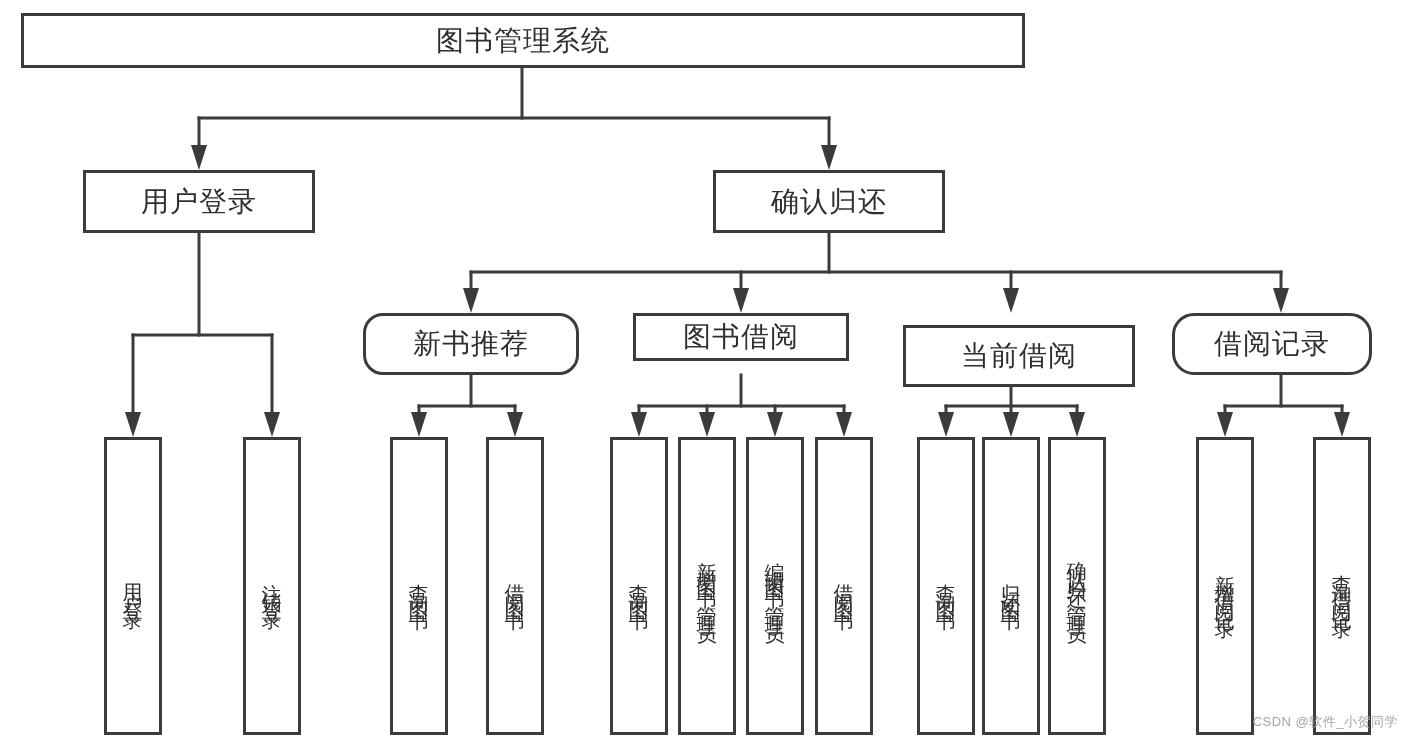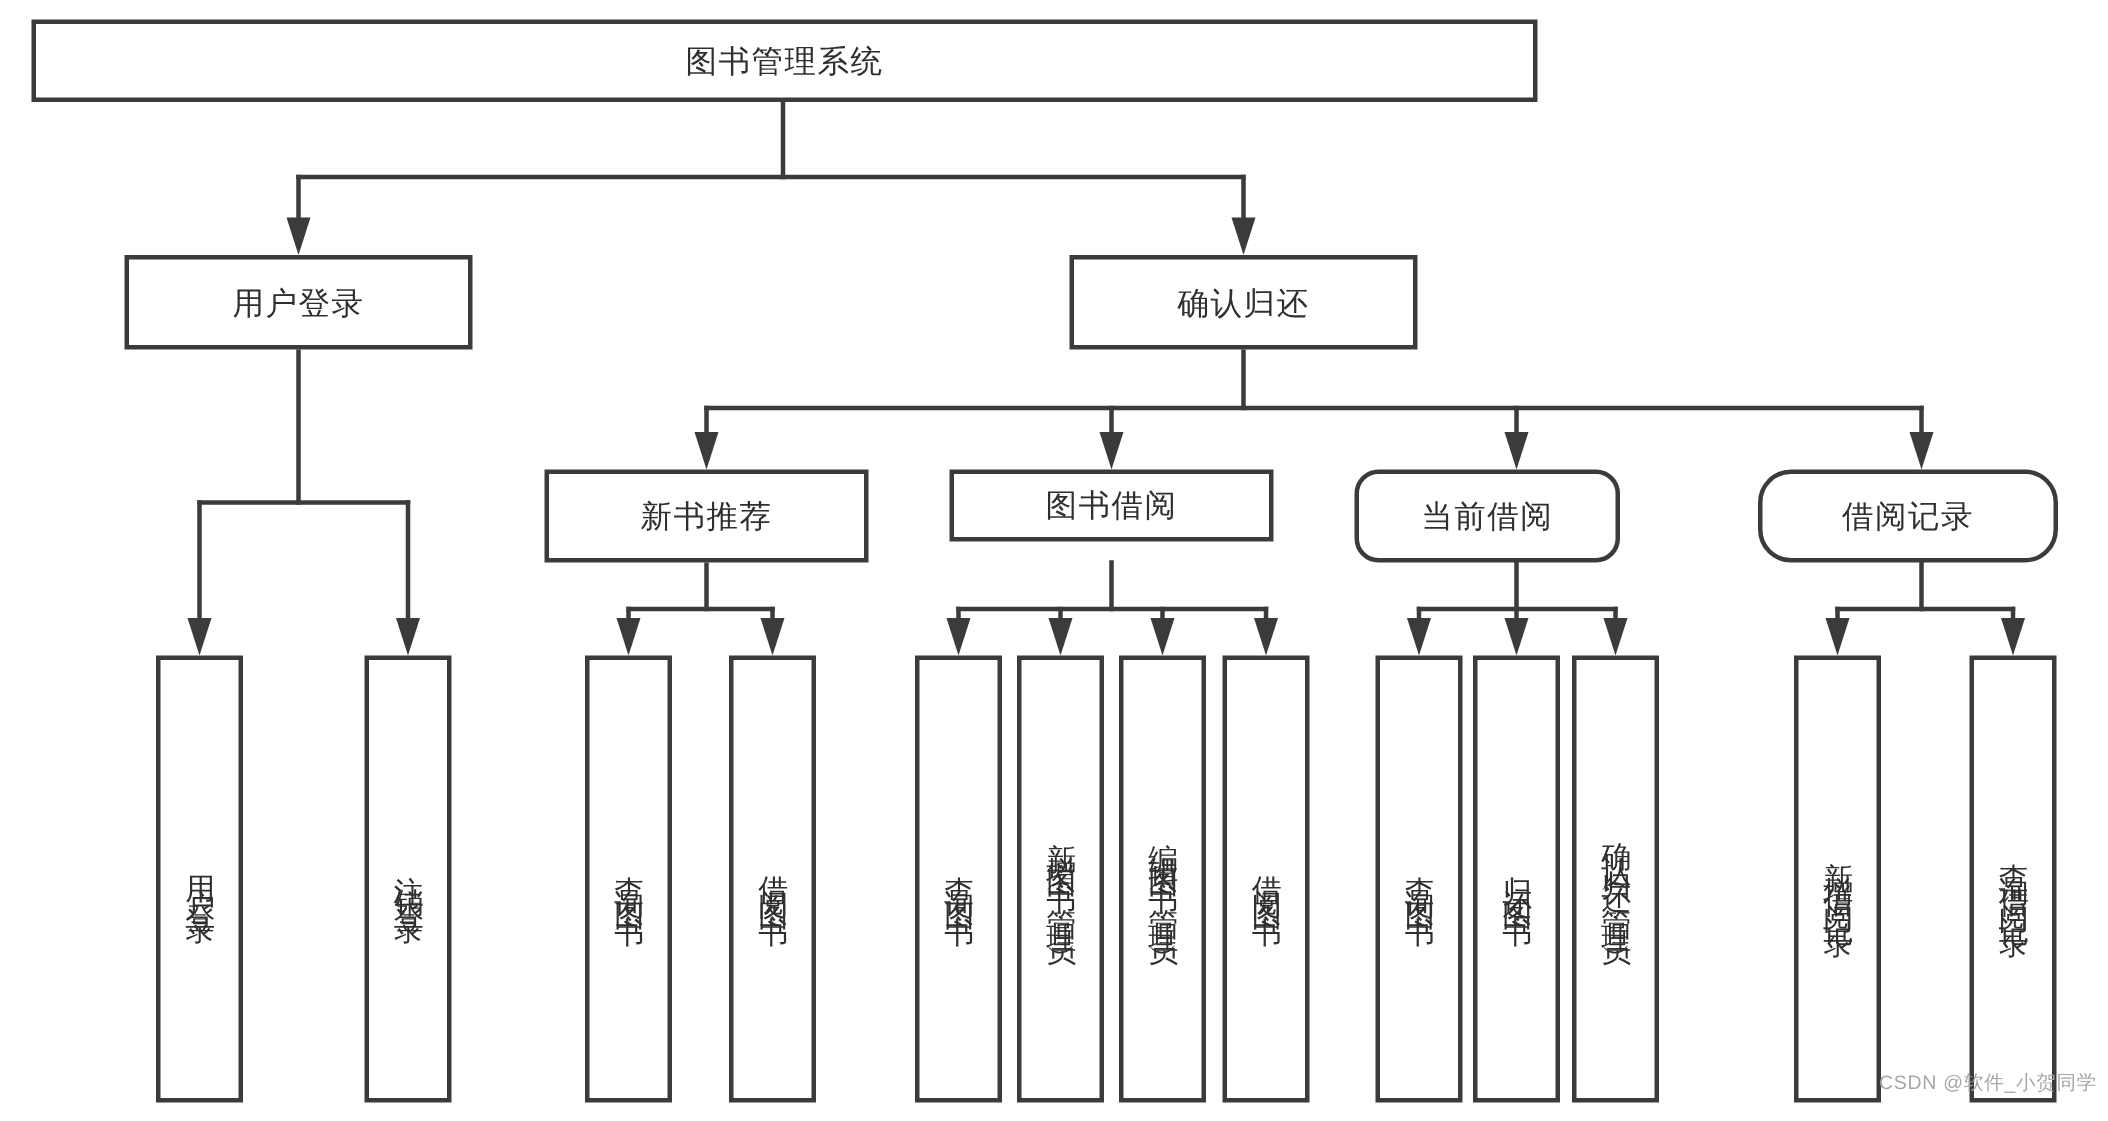--- a/index.html
+++ b/index.html
@@ -21,21 +21,21 @@
     position: absolute;
     box-sizing: border-box;
     border: 3px solid #3b3b3b;
     background: #ffffff;
     display: flex;
     align-items: center;
     justify-content: center;
     text-align: center;
   }
   .box.h span {
-    font-size: 21px;
+    font-size: 28px;
     letter-spacing: 1px;
     color: #2f2f2f;
     white-space: nowrap;
   }
   .box.v span {
     writing-mode: vertical-rl;
     text-orientation: mixed;
     font-size: 20px;
     letter-spacing: 9px;
     line-height: 1;
@@ -126,27 +126,27 @@
     <span>图书管理系统</span>
   </div>
 
   <div class="box h" style="left:83px; top:170px; width:232px; height:63px;">
     <span>用户登录</span>
   </div>
   <div class="box h" style="left:713px; top:170px; width:232px; height:63px;">
     <span>确认归还</span>
   </div>
 
-  <div class="box h" style="left:363px; top:313px; width:216px; height:62px;">
+  <div class="box h" style="left:363px; top:313px; width:216px; height:62px;border-radius:20px;">
     <span>新书推荐</span>
   </div>
   <div class="box h" style="left:633px; top:313px; width:216px; height:48px;">
     <span>图书借阅</span>
   </div>
-  <div class="box h" style="left:903px; top:313px; width:177px; height:62px;border-radius:16px;">
+  <div class="box h" style="left:903px; top:325px; width:232px; height:62px;">
     <span>当前借阅</span>
   </div>
   <div class="box h" style="left:1172px; top:313px; width:200px; height:62px;border-radius:22px;">
     <span>借阅记录</span>
   </div>
 
   <div class="box v" style="left:104px; top:437px; width:58px; height:298px;">
     <span>用户登录</span>
   </div>
   <div class="box v" style="left:243px; top:437px; width:58px; height:298px;">

